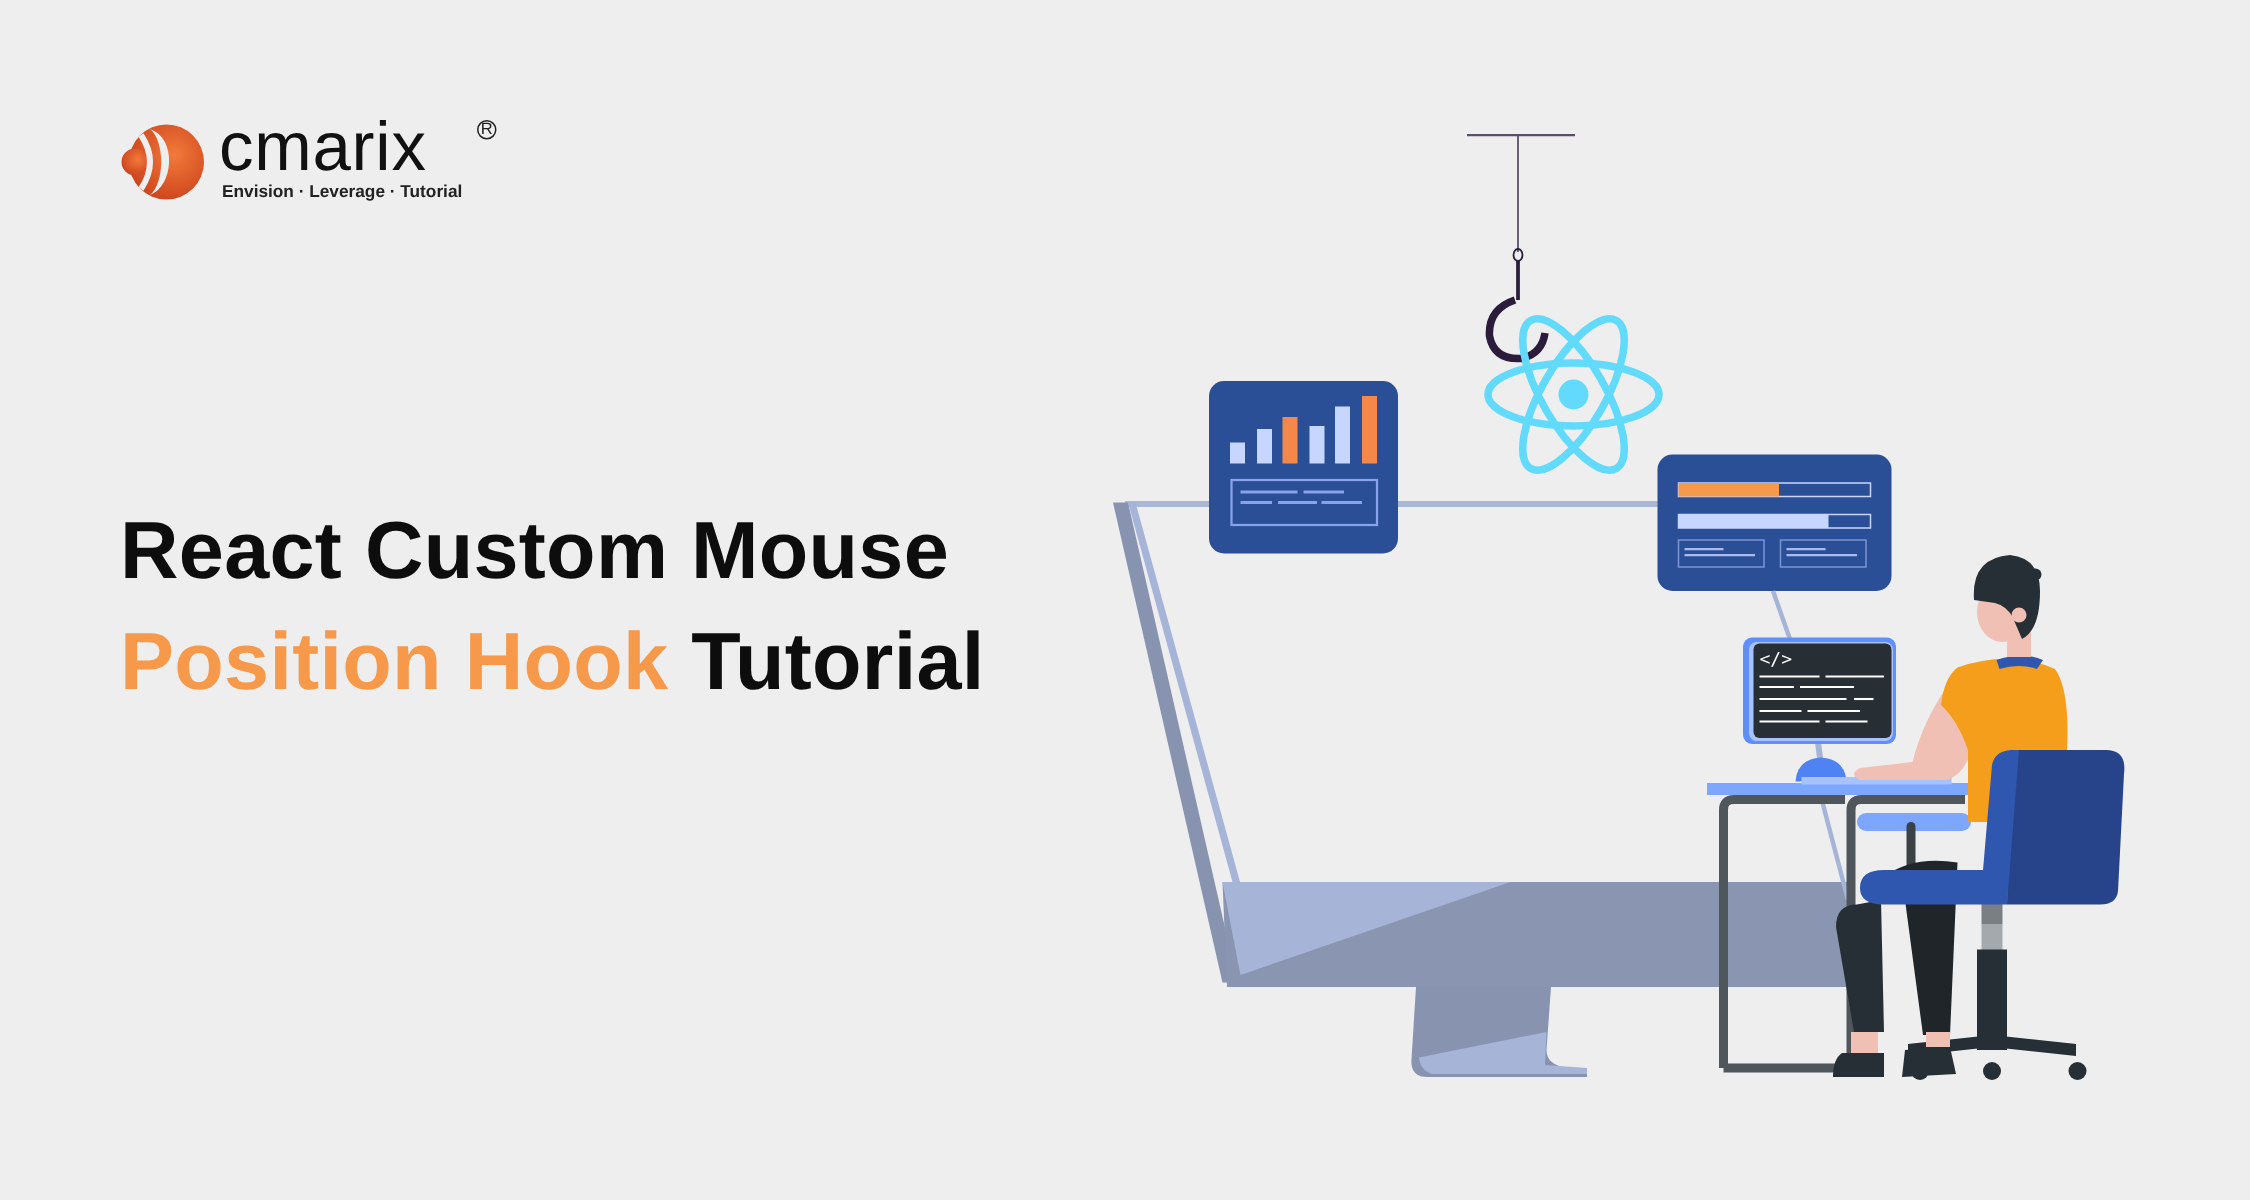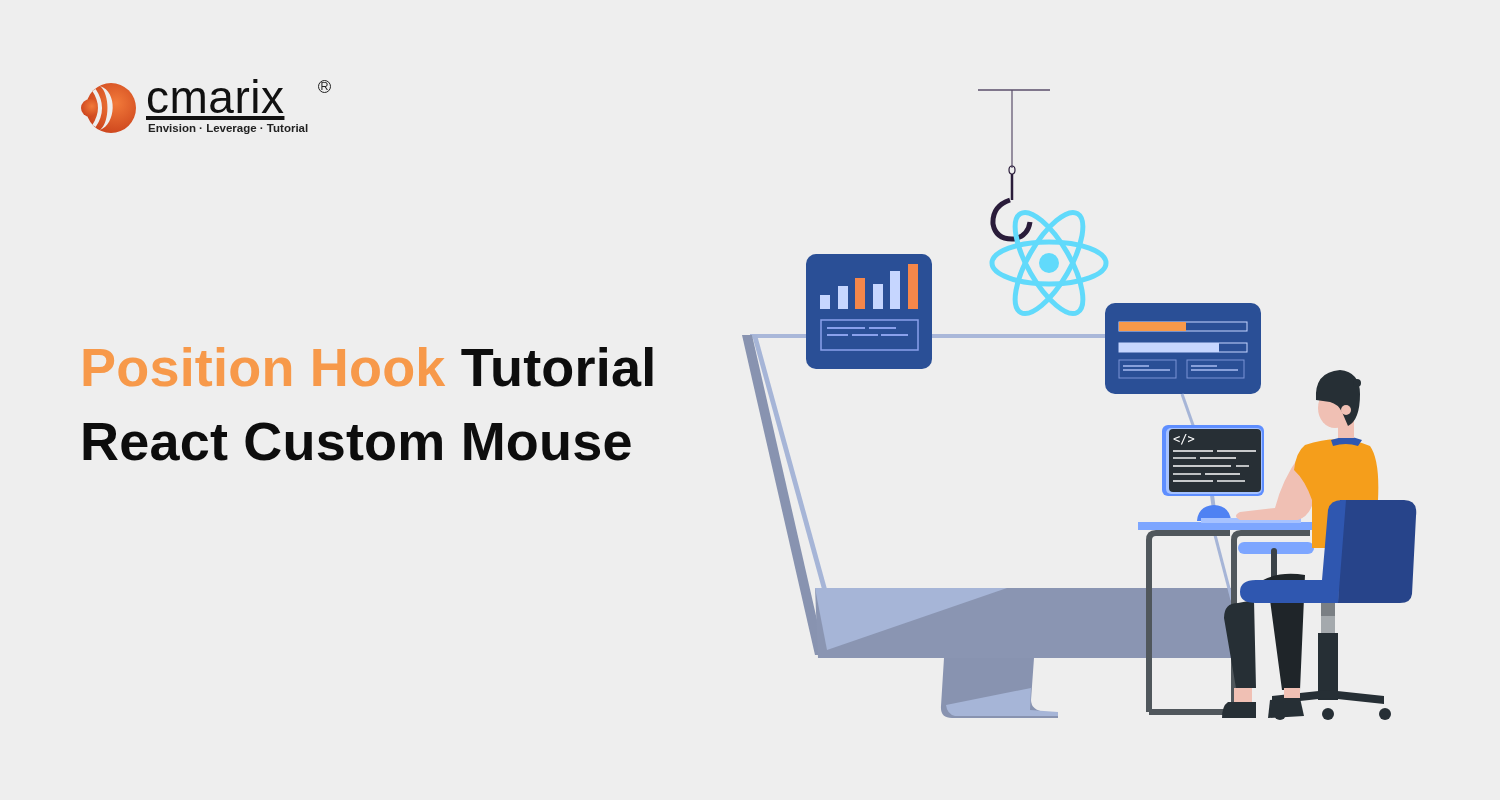--- a/index.html
+++ b/index.html
@@ -1,19 +1,19 @@
 <!DOCTYPE html>
 <html><head>
 <meta charset="utf-8">
 <style>
   html, body { margin:0; padding:0; }
   body { width:1500px; height:800px; background:#eeeeee; overflow:hidden; position:relative; font-family:"DejaVu Sans", sans-serif; }
   .logo { position:absolute; left:80px; top:78px; width:260px; height:62px; }
   .logo-icon { position:absolute; left:0; top:2px; width:56px; height:56px; }
-  .brand-name { position:absolute; left:66px; top:-8px; font-family:"Liberation Sans", sans-serif; font-size:46px; color:#111; letter-spacing:0.5px; line-height:54px;text-decoration:underline; }
+  .brand-name { position:absolute; left:66px; top:-8px; font-family:"Liberation Sans", sans-serif; font-size:46px; color:#111; letter-spacing:0.5px; line-height:54px; }
   .reg { position:absolute; left:238px; top:2px; font-size:11px; color:#222; border:1.3px solid #222; border-radius:50%; width:11px; height:11px; line-height:11px; text-align:center; font-family:"Liberation Sans", sans-serif; }
   .tagline { position:absolute; left:68px; top:44px; font-family:"Liberation Sans", sans-serif; font-size:11.5px; font-weight:bold; color:#222; white-space:nowrap; }
   .title { position:absolute; left:80px; top:330px; font-family:"Liberation Sans", sans-serif; font-weight:bold; font-size:54px; line-height:74px; color:#0d0d0d; white-space:nowrap; letter-spacing:0.2px; }
   .title .accent { color:#f7994a; }
   .illustration { position:absolute; left:0; top:0; width:1500px; height:800px; }
 </style>
 </head>
 <body>
 
 <div class="logo">
@@ -28,22 +28,22 @@
     <path d="M20 6 C30 14, 30 42, 20 50 C36 44, 38 12, 20 6 Z" fill="#eeeeee"></path>
     <circle cx="10" cy="28" r="9" fill="url(#og)"></circle>
     <path d="M14 10 Q26 28 14 46" stroke="#eeeeee" stroke-width="4" fill="none"></path>
   </svg>
   <span class="brand-name">cmarix</span>
   <span class="reg">R</span>
   <span class="tagline">Envision · Leverage · Tutorial</span>
 </div>
 
 <div class="title">
+  <div>React Custom Mouse</div>
   <div><span class="accent">Position Hook</span> <span>Tutorial</span></div>
-  <div>React Custom Mouse</div>
 </div>
 
 <svg class="illustration" viewBox="0 0 1500 800">
 
   <g>
     <line x1="750" y1="336" x2="1130" y2="336" stroke="#a9b7d9" stroke-width="4"></line>
     <polygon points="742,335 752,335 825,655 815,655" fill="#8893b0"></polygon>
     <polygon points="752,335 757,335 830,600 825,600" fill="#a6b5d7"></polygon>
     <polygon points="815,588 1235,588 1235,658 818,658" fill="#8a95b2"></polygon>
     <polygon points="815,588 1007,588 827,650" fill="#a6b5d7"></polygon>

